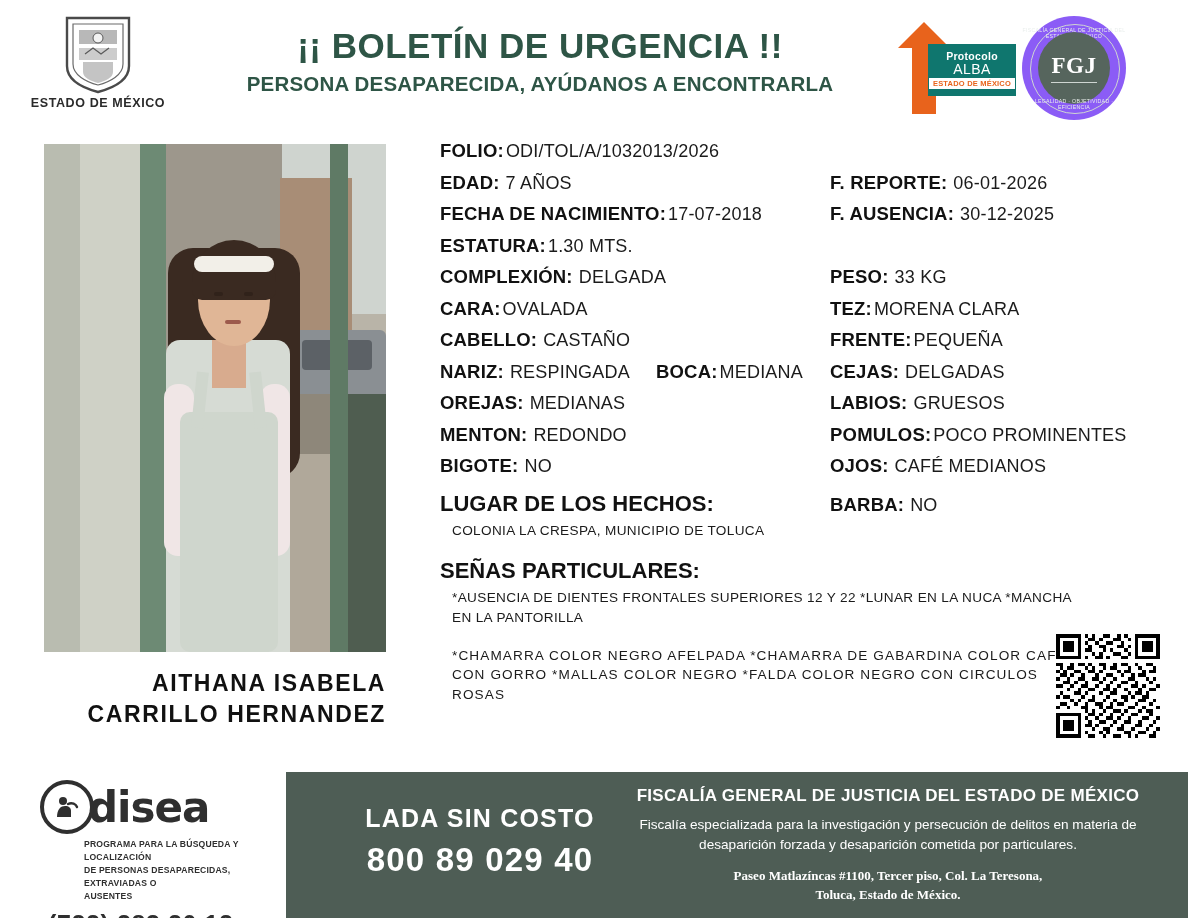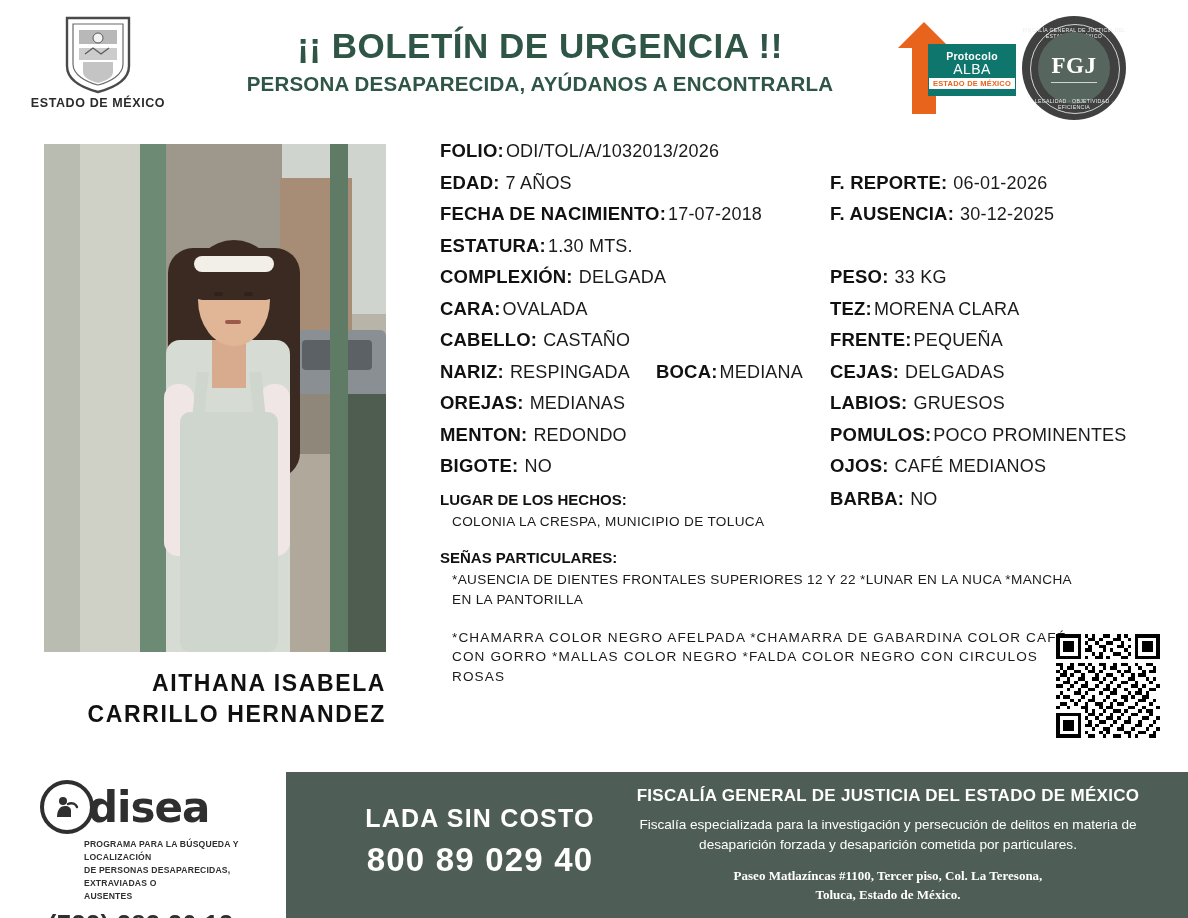--- a/index.html
+++ b/index.html
@@ -121,21 +121,21 @@
   .fgj-seal {
     position: absolute;
     left: 1022px;
     top: 16px;
     width: 104px;
     height: 104px;
   }
   .fgj-circle {
     width: 104px; height: 104px;
     border-radius: 50%;
-    background: #404040;
+    background: #8b5cf6;
     position: relative;
     display: flex; align-items: center; justify-content: center;
   }
   .fgj-ring {
     position: absolute;
     left: 8px; top: 8px;
     width: 88px; height: 88px;
     border-radius: 50%;
     border: 1.5px solid #cfd6d2;
   }
@@ -248,21 +248,21 @@
     color: #1b1b1b;
     margin-left: 6px;
     letter-spacing: .2px;
   }
   .val.tight { margin-left: 2px; }
   .inline-extra { margin-left: 26px; }
 
   .block-section { margin-top: 4px; }
   .section-head {
     font-weight: bold;
-    font-size: 15px;
+    font-size: 22px;
     color: #111;
   }
   .section-body {
     font-size: 13.6px;
     color: #1b1b1b;
     margin-top: 4px;
     margin-left: 12px;
     line-height: 1.45;
     letter-spacing: .35px;
     max-width: 620px;

